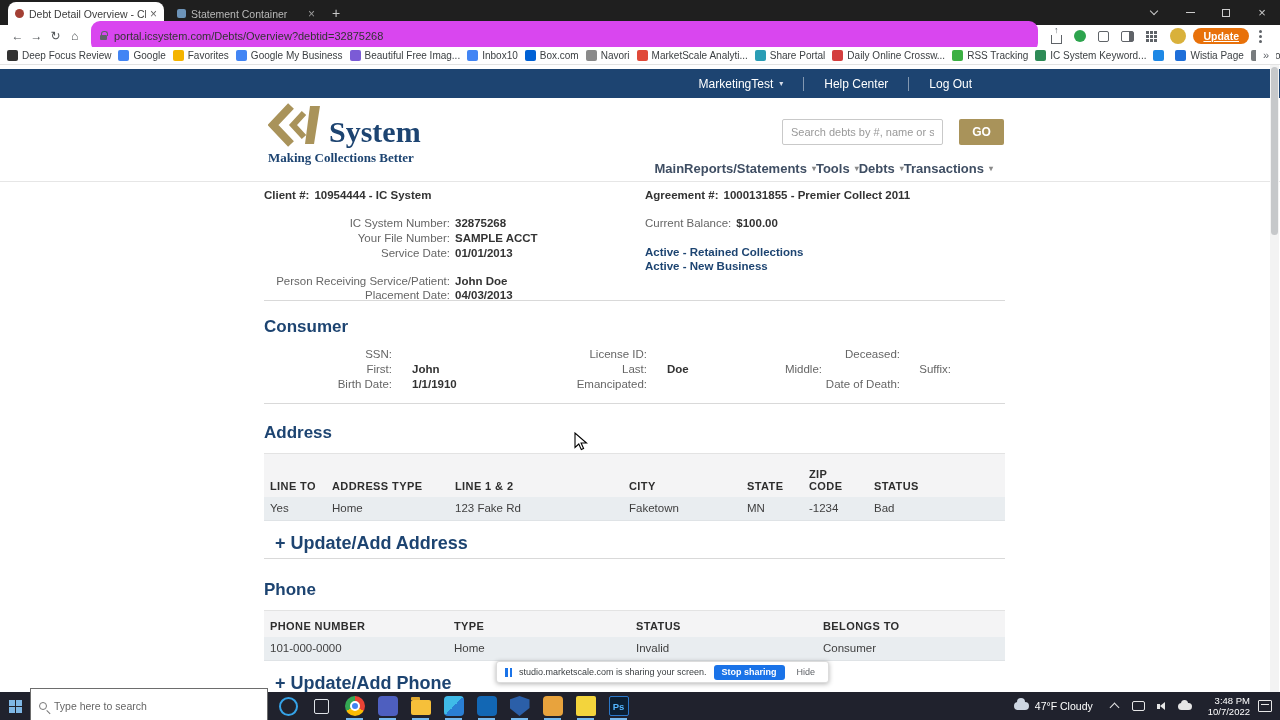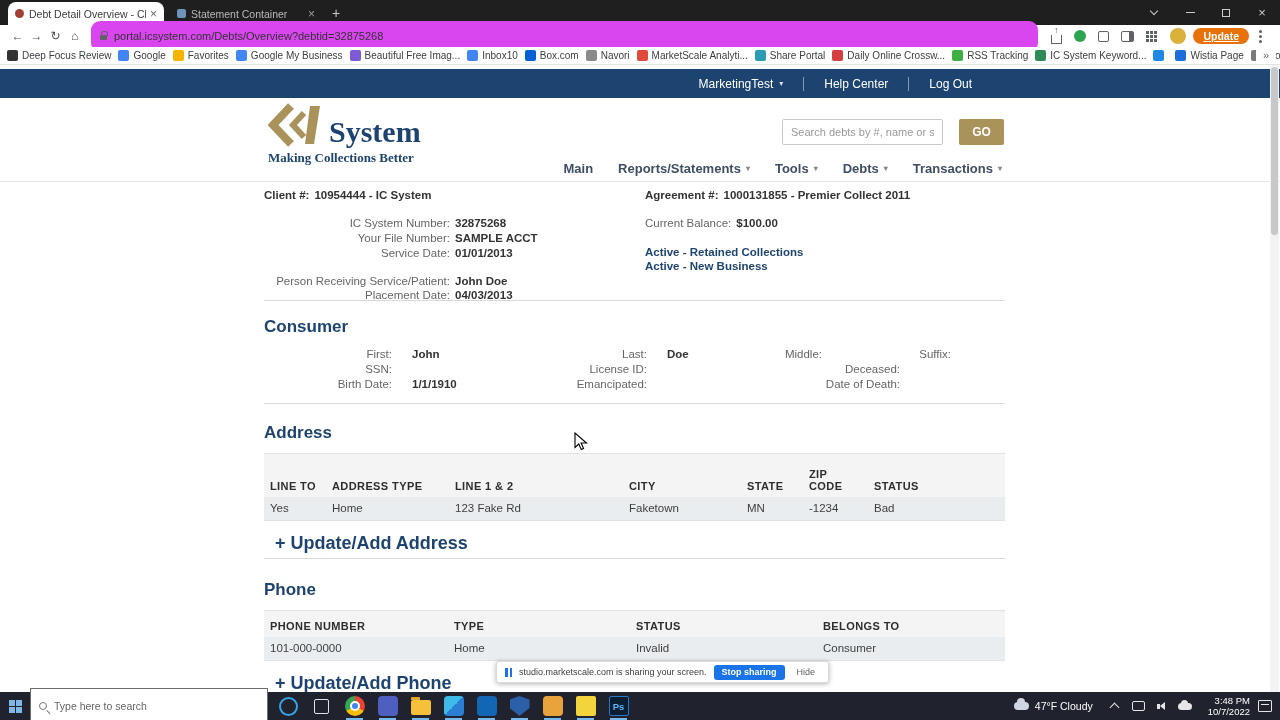--- a/index.html
+++ b/index.html
@@ -70,21 +70,21 @@
   .stb-sep{width:1px;height:14px;background:rgba(255,255,255,.45)}
 
   .logo{position:absolute;left:268px;top:38px;width:170px}
   .logo-top{display:flex;align-items:flex-end}
   .logo-name{font-family:"Liberation Serif",serif;font-size:30px;font-weight:bold;color:#1d4471;line-height:30px;margin-left:3px}
   .tagline{font-family:"Liberation Serif",serif;font-size:13px;font-weight:bold;color:#1d4471;margin-top:3px;white-space:nowrap}
 
   .debt-search{position:absolute;left:782px;top:54px;width:161px;height:26px;border:1px solid #c9c9c9;border-radius:2px;padding:0 8px;font-size:11px;color:#333;font-family:"Liberation Sans",sans-serif;outline:none}
   .debt-search::placeholder{color:#999}
   .go-btn{position:absolute;left:959px;top:54px;width:45px;height:26px;border:none;border-radius:2px;background:#a9935a;color:#fff;font-size:12px;font-weight:bold;font-family:"Liberation Sans",sans-serif}
-  .main-nav{position:absolute;top:96px;right:278px;display:flex;gap:25px;font-size:13px;font-weight:bold;color:#3f4e63}
+  .main-nav{position:absolute;top:96px;right:287px;display:flex;font-size:13px;font-weight:bold;color:#3f4e63}
   .nav-item{display:flex;align-items:center;white-space:nowrap}
   .ncaret{font-size:8px;color:#8a8a8a;margin-left:5px}
   .header-line{position:absolute;left:0;top:116px;width:1280px;border-top:1px solid #e6e6e6}
 
   .acct{position:absolute;left:264px;top:124px;width:741px;height:110px;font-size:11.5px}
   .a-line{position:absolute;white-space:nowrap}
   .a-rlabel{display:inline-block;width:186px;text-align:right;color:#666}
   .a-label{color:#666}
   .a-val{font-weight:bold;color:#333;margin-left:5px}
   .a-strong{font-weight:bold;color:#333}
@@ -348,34 +348,34 @@
       <div class="a-line a-status" style="left:381px;top:71px">Active - New Business</div>
       <div class="a-line" style="left:0;top:86px"><span class="a-rlabel">Person Receiving Service/Patient:</span><span class="a-val">John Doe</span></div>
       <div class="a-line" style="left:0;top:100px"><span class="a-rlabel">Placement Date:</span><span class="a-val">04/03/2013</span></div>
     </div>
 
     <div class="divider d1"></div>
     <h2 class="sec-h h-consumer">Consumer</h2>
 
     <div class="cons-rows">
       <div class="crow">
+        <span class="cl" style="width:128px">SSN:</span>
+        <span class="cv" style="width:127px"></span>
+        <span class="cl" style="width:128px">License ID:</span>
+        <span class="cl" style="width:253px">Deceased:</span>
+      </div>
+      <div class="crow">
         <span class="cl" style="width:128px">First:</span>
         <span class="cv" style="width:155px">John</span>
         <span class="cl" style="width:100px">Last:</span>
         <span class="cv" style="width:75px">Doe</span>
         <span class="cl" style="width:100px">Middle:</span>
         <span class="cv" style="width:29px"></span>
         <span class="cl" style="width:100px">Suffix:</span>
         <span class="cv"></span>
-      </div>
-      <div class="crow">
-        <span class="cl" style="width:128px">SSN:</span>
-        <span class="cv" style="width:127px"></span>
-        <span class="cl" style="width:128px">License ID:</span>
-        <span class="cl" style="width:253px">Deceased:</span>
       </div>
       <div class="crow">
         <span class="cl" style="width:128px">Birth Date:</span>
         <span class="cv" style="width:127px">1/1/1910</span>
         <span class="cl" style="width:128px">Emancipated:</span>
         <span class="cl" style="width:253px">Date of Death:</span>
       </div>
     </div>
 
     <div class="divider d2"></div>

